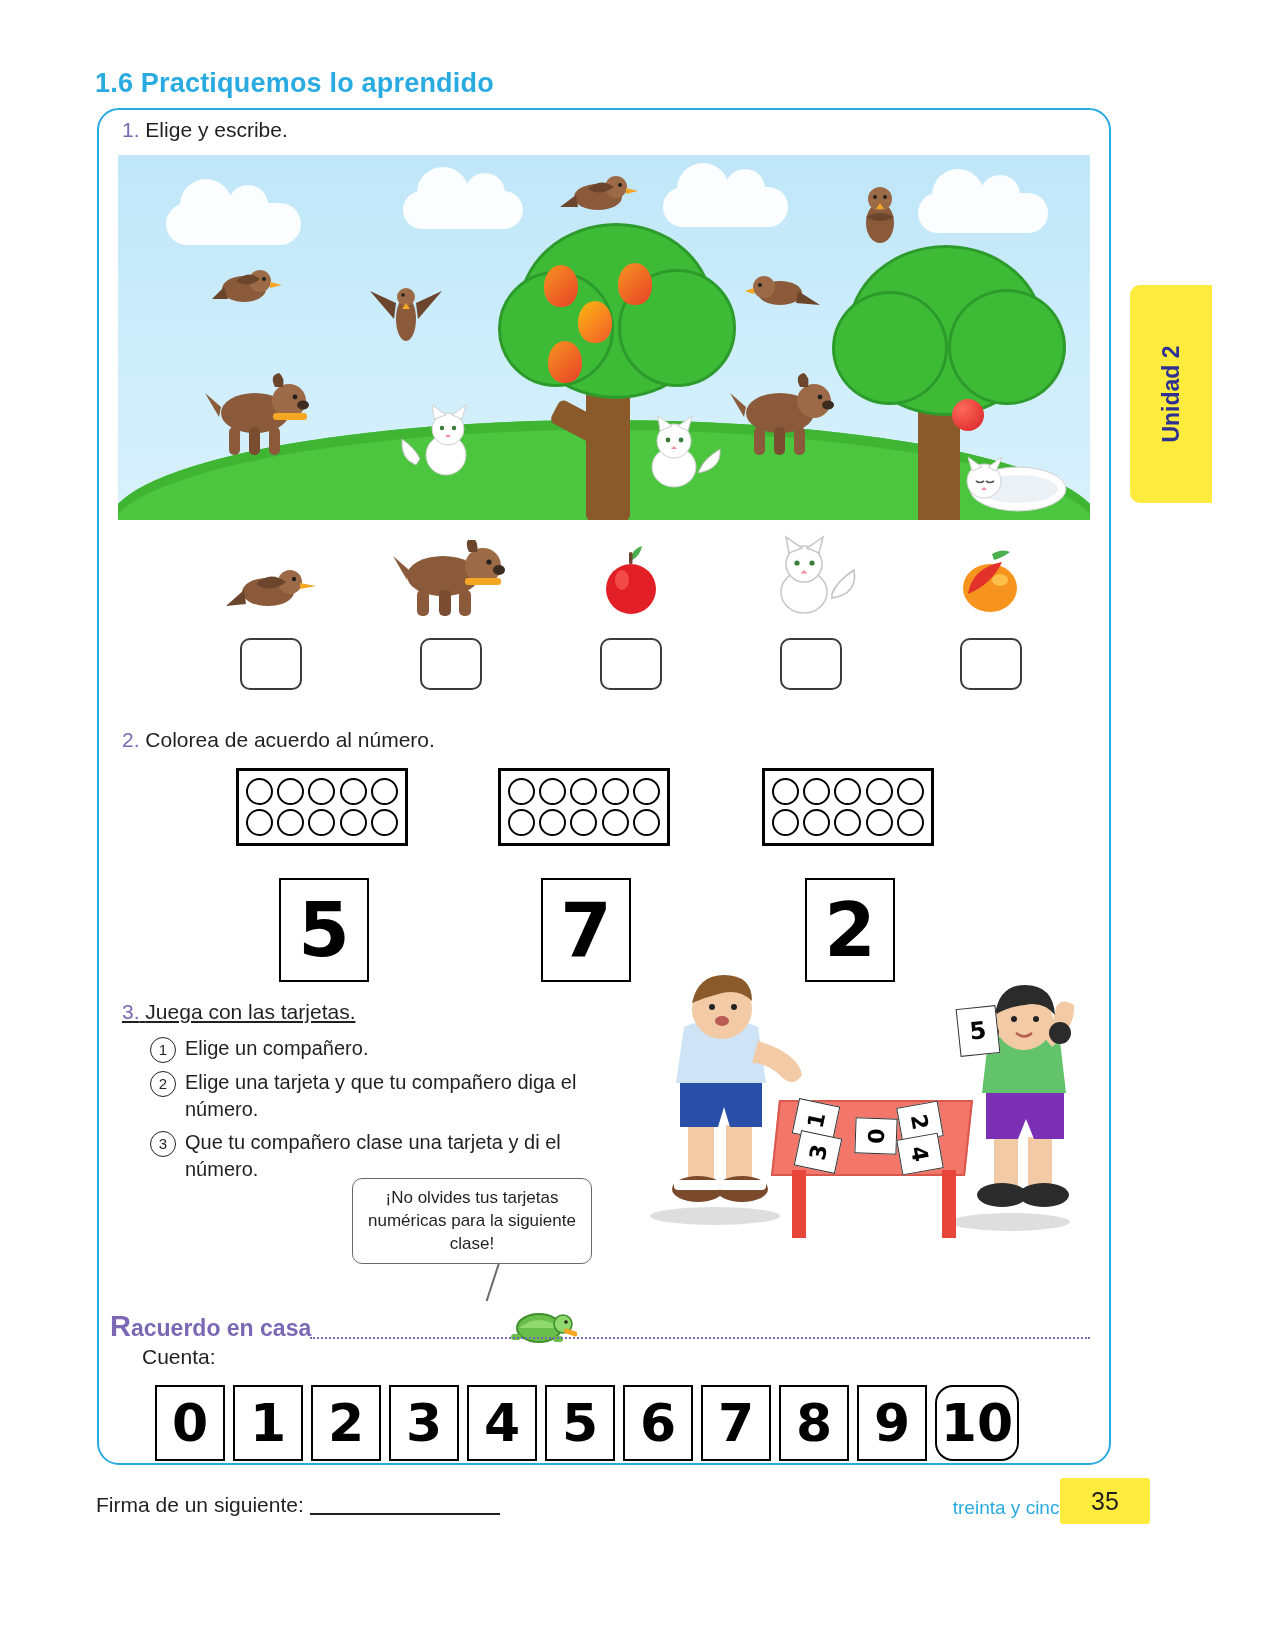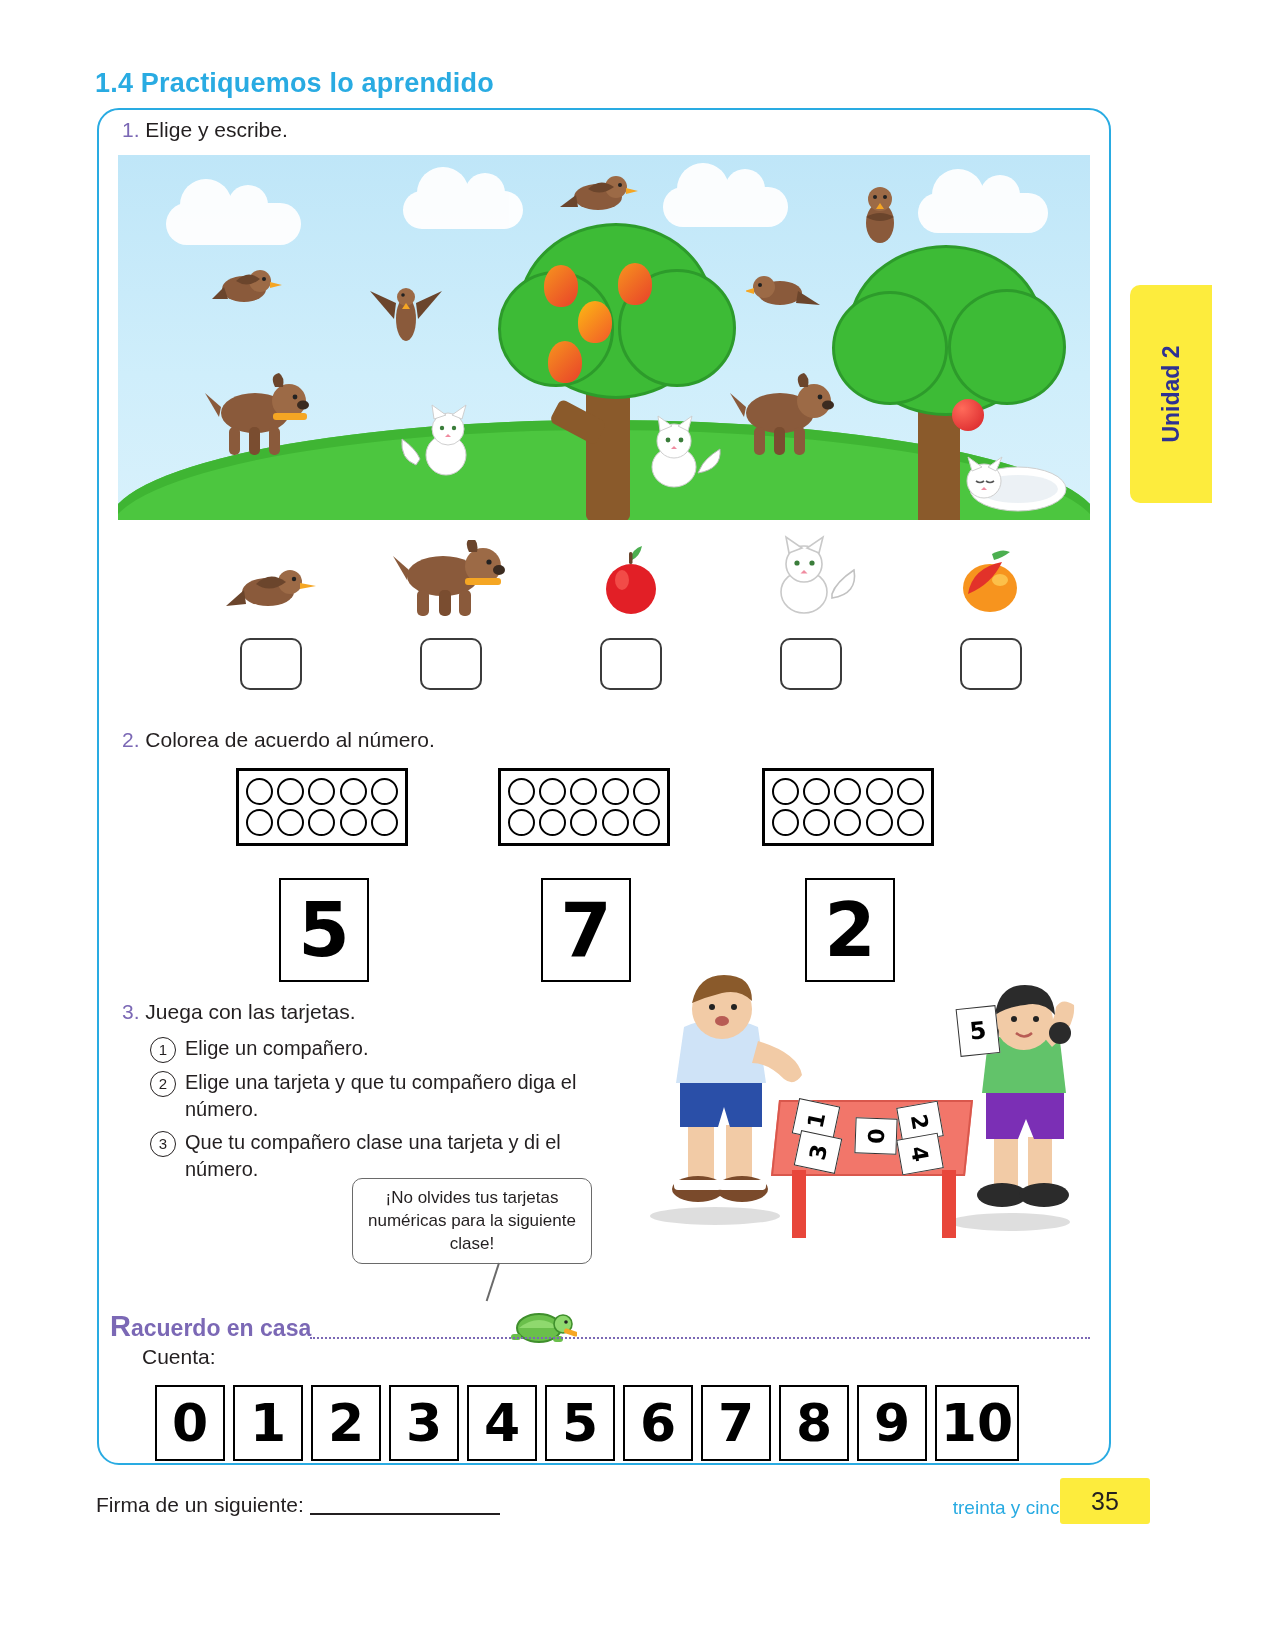--- a/index.html
+++ b/index.html
@@ -292,21 +292,21 @@
     background: #fff;
     display: flex;
     align-items: center;
     justify-content: center;
     font-size: 52px;
     font-weight: bold;
     font-family: "DejaVu Sans", sans-serif;
     color: #000;
     line-height: 1;
   }
-  .digit-card.wide { width: 80px; }
+  .digit-card.wide { width: 80px; border-radius: 18px; }
 
   
   .sig-line {
     position: absolute;
     left: 96px;
     top: 1493px;
     font-size: 21px;
     color: #231f20;
   }
   .sig-blank {
@@ -379,21 +379,21 @@
 
   .shadow-ellipse {
     position: absolute;
     background: rgba(0,0,0,.13);
     border-radius: 50%;
   }
 </style>
 </head>
 <body>
 
-<div class="page-title">1.4 Practiquemos lo aprendido</div>
+<div class="page-title">1.6 Practiquemos lo aprendido</div>
 
 <div class="unit-tab">
   <span>Unidad 2</span>
 </div>
 
 <div class="main-frame"></div>
 
 <div class="ex-head" style="left:122px; top:118px;">
   <span class="ex-num">1.</span>
   <span>Elige y escribe.</span>
@@ -658,21 +658,21 @@
     <div class="dot"></div>
     <div class="dot"></div>
     <div class="dot"></div>
     <div class="dot"></div>
 </div>
 
 <div class="num-card" style="left:279px; top:878px;">5</div>
 <div class="num-card" style="left:541px; top:878px;">7</div>
 <div class="num-card" style="left:805px; top:878px;">2</div>
 
-<div class="ex-head" style="left:122px; top:1000px;">
+<div class="ex-head" style="left:122px; top:1000px;text-decoration:underline;">
   <span class="ex-num">3.</span>
   <span>Juega con las tarjetas.</span>
 </div>
 
 <div class="step-list">
   <div class="step">
     <div class="step-circle">1</div>
     <div>Elige un compañero.</div>
   </div>
   <div class="step">

